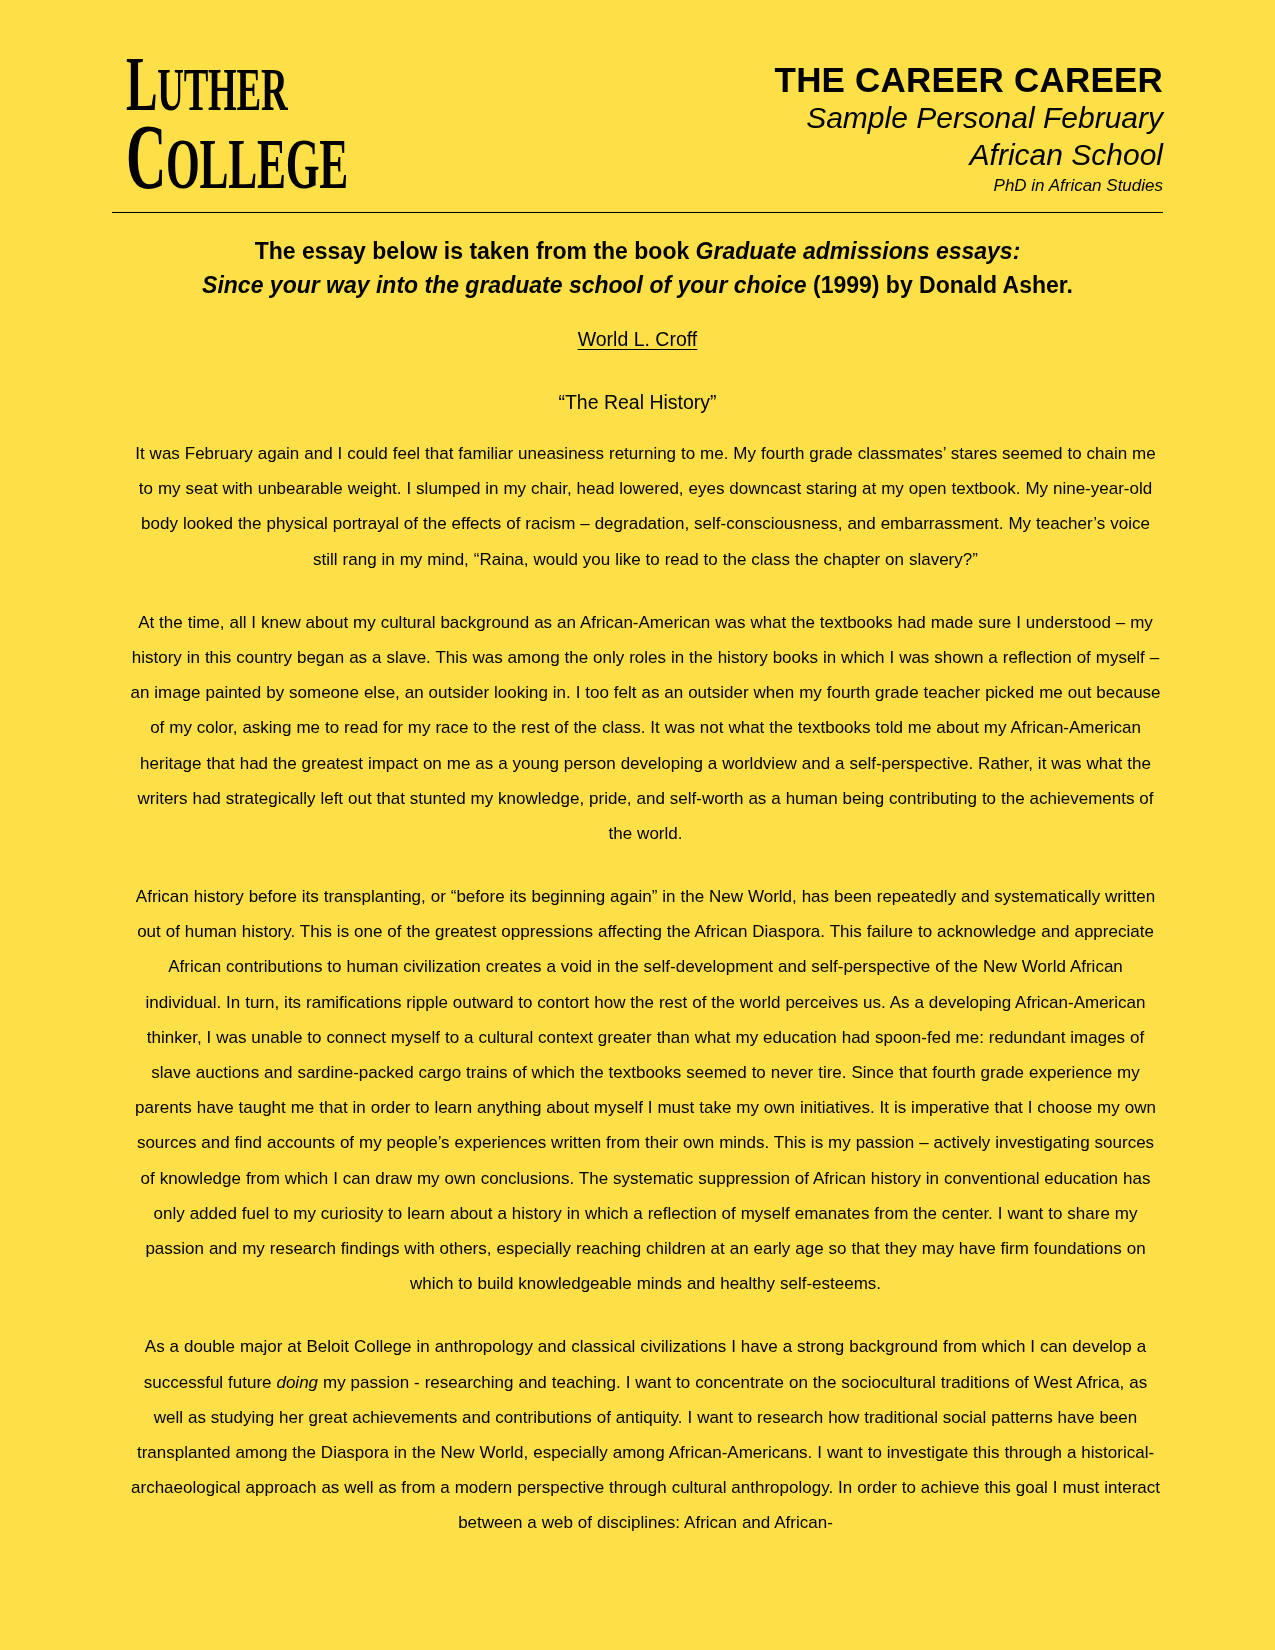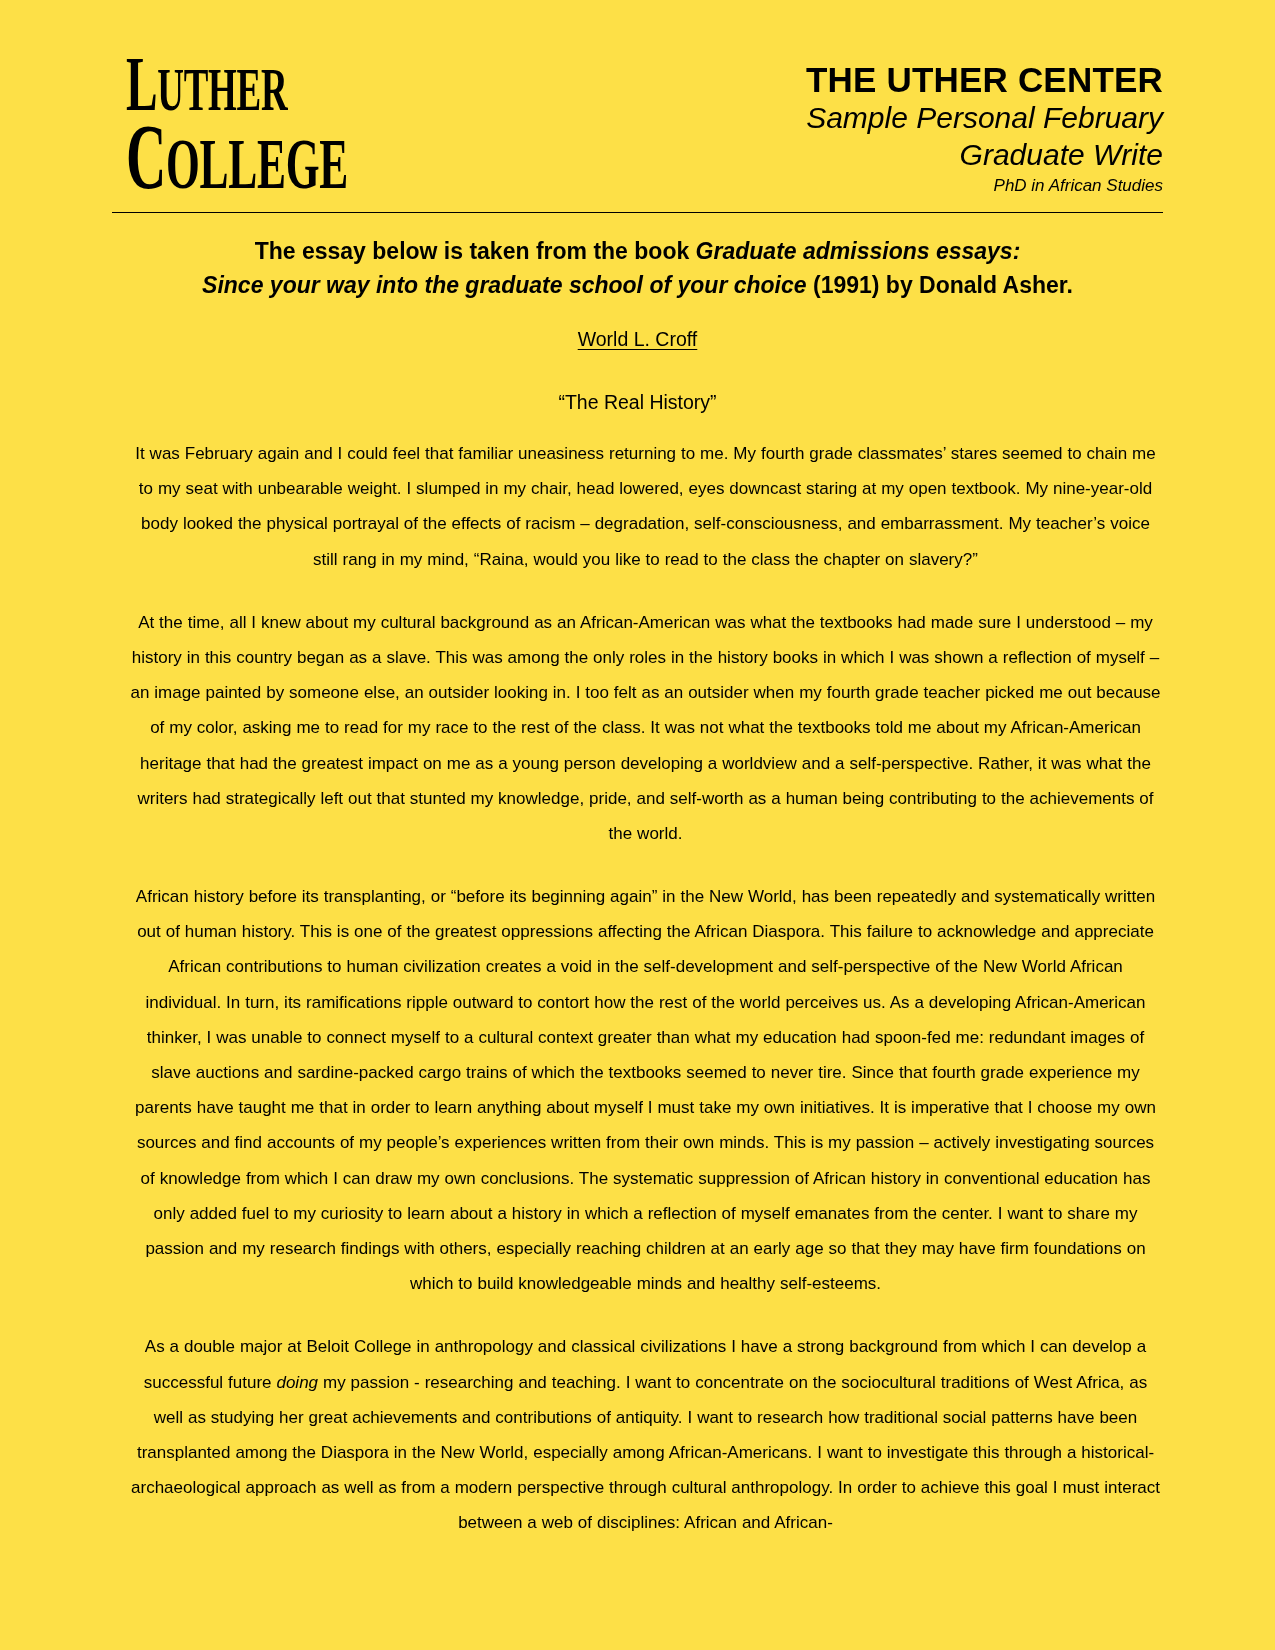--- a/index.html
+++ b/index.html
@@ -135,33 +135,33 @@
 <div class="page">
 
   <div class="header">
 
     <div class="logo-block">
       <div class="logo-line logo-line-1"><span class="cap">L</span><span class="sc">UTHER</span></div>
       <div class="logo-line logo-line-2"><span class="cap">C</span><span class="sc">OLLEGE</span></div>
     </div>
 
     <div class="title-block">
-      <div class="career-center">THE UTHER CENTER</div>
+      <div class="career-center">THE CAREER CAREER</div>
       <div class="sample-stmt">Sample Personal February</div>
-      <div class="grad-school">Graduate Write</div>
+      <div class="grad-school">African School</div>
       <div class="phd-line">PhD in African Studies</div>
     </div>
 
   </div>
 
   <hr class="rule">
 
   <div class="intro">
     <span>The essay below is taken from the book </span><em>Graduate admissions essays:</em><br>
-    <em>Since your way into the graduate school of your choice</em><span> (1991) by Donald Asher.</span>
+    <em>Since your way into the graduate school of your choice</em><span> (1999) by Donald Asher.</span>
   </div>
 
   <div class="byline">
     <span class="u">World L. Croff</span>
   </div>
 
   <div class="essay-title">“The Real History”</div>
 
   <div class="body-text">
     <p>It was February again and I could feel that familiar uneasiness returning to me. My fourth grade classmates’ stares seemed to chain me to my seat with unbearable weight.  I slumped in my chair, head lowered, eyes downcast staring at my open textbook.  My nine-year-old body looked the physical portrayal of the effects of racism – degradation, self-consciousness, and embarrassment.  My teacher’s voice still rang in my mind, “Raina, would you like to read to the class the chapter on slavery?”</p>

